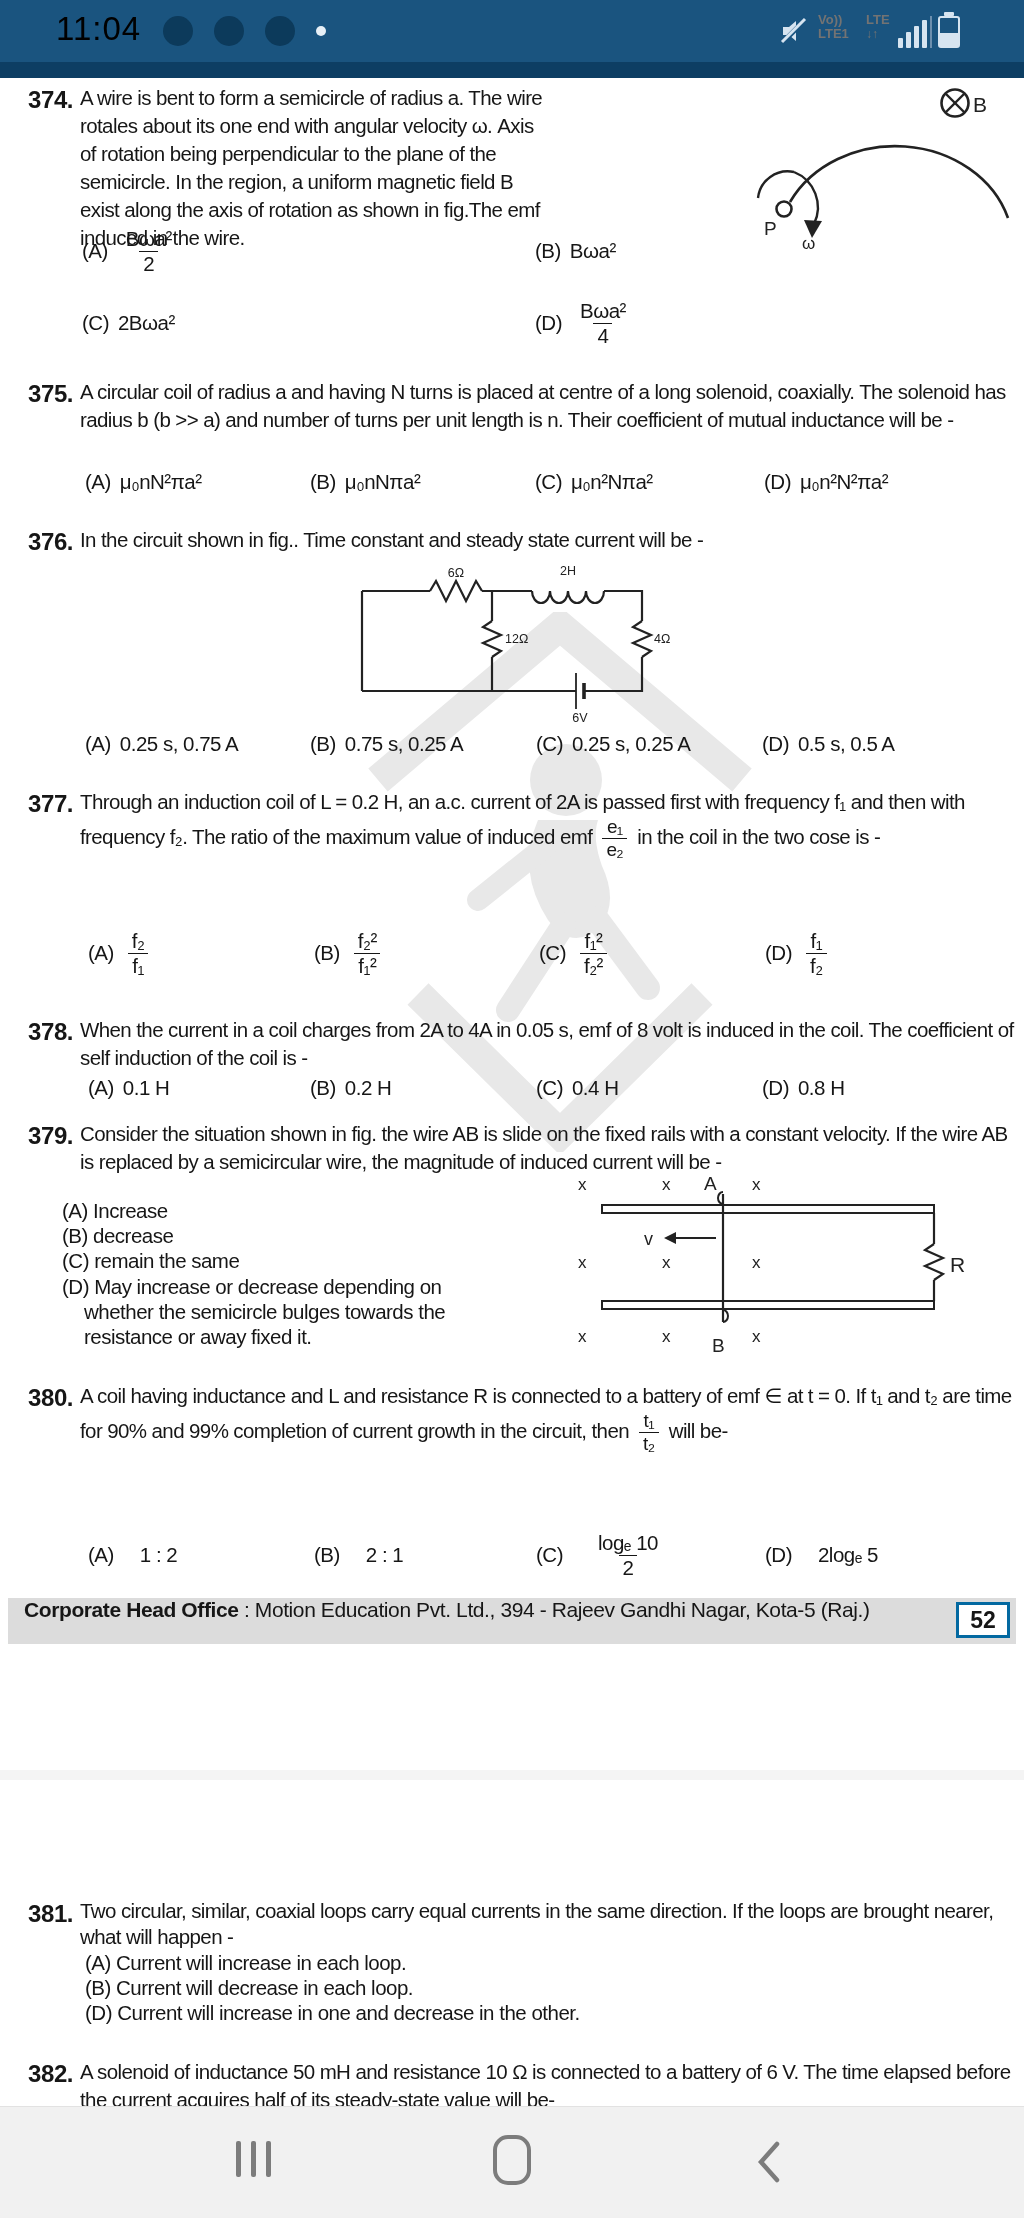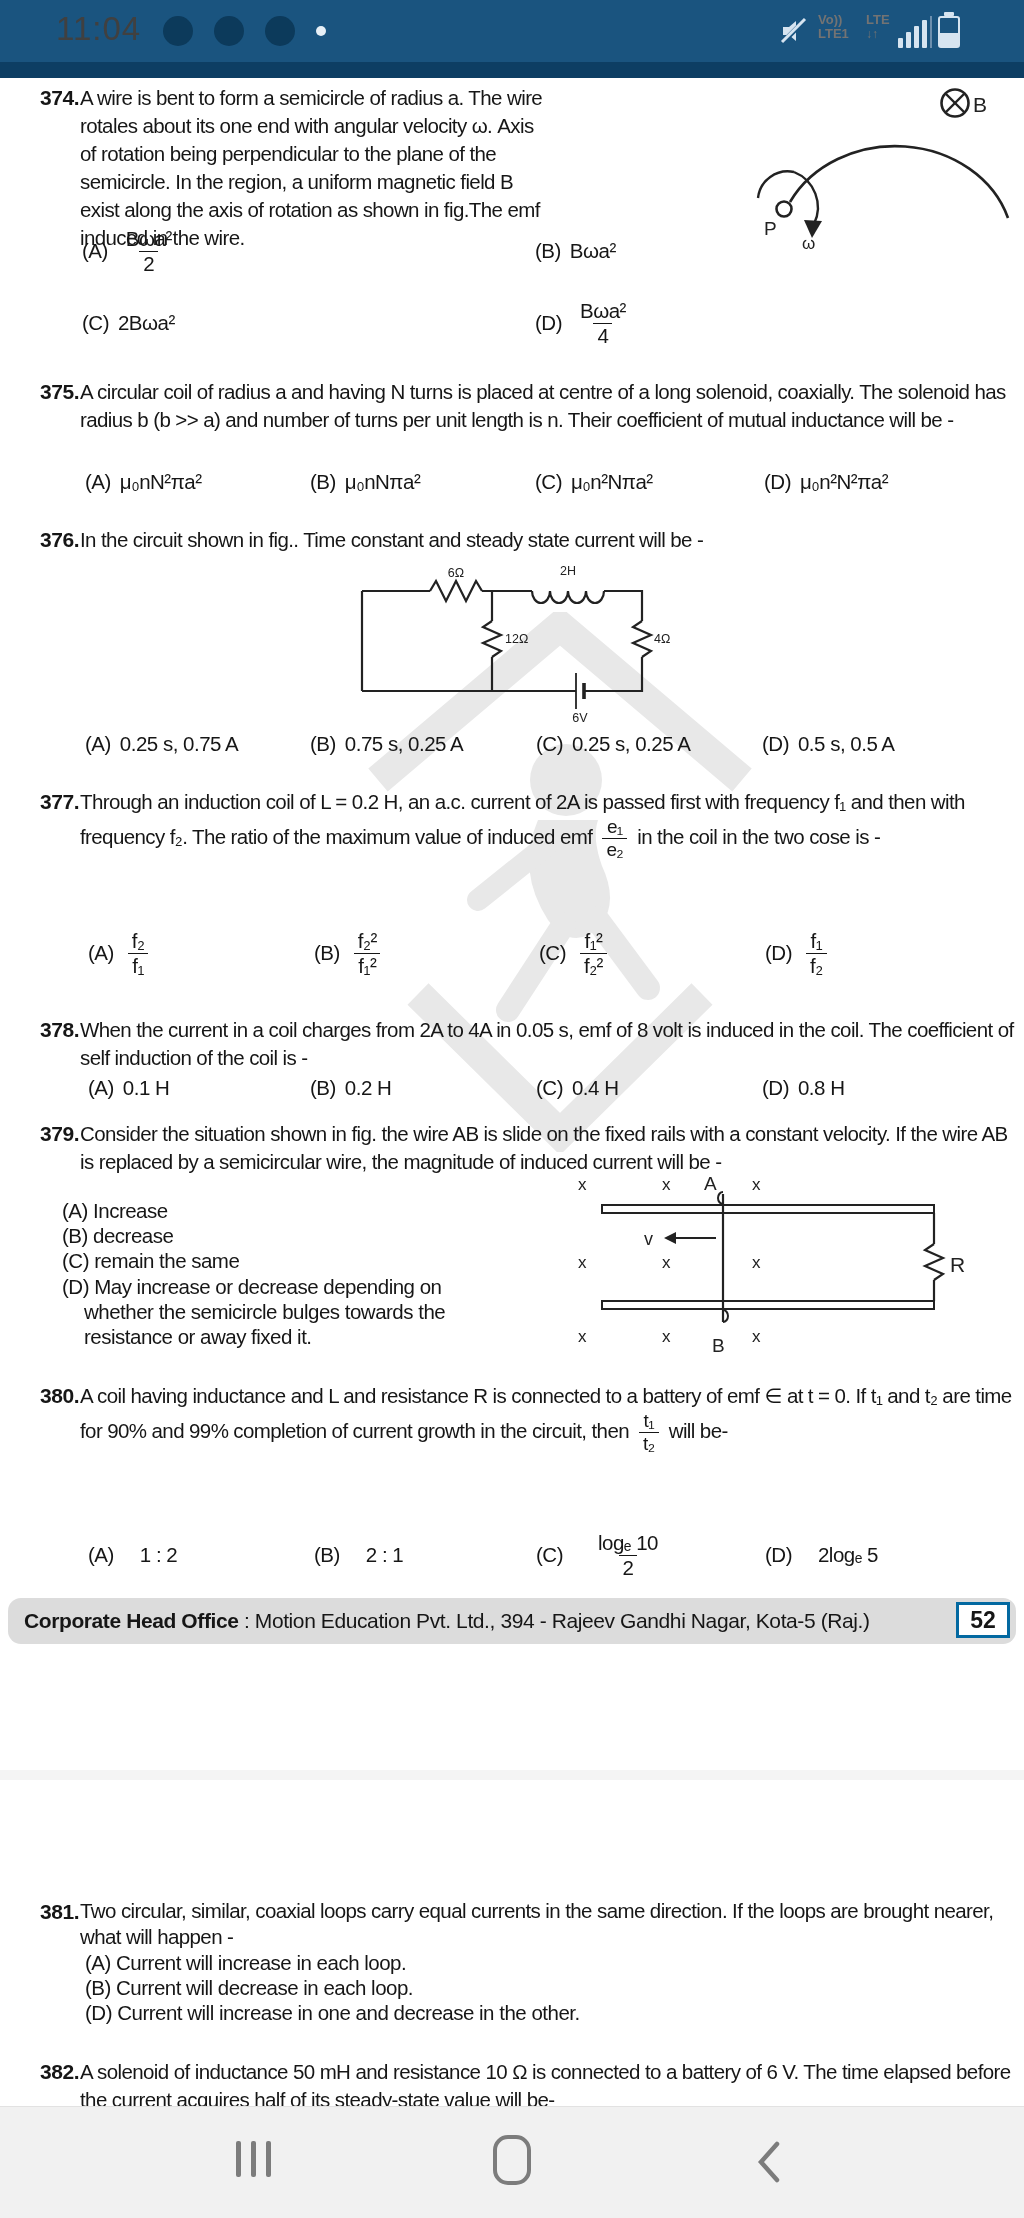--- a/index.html
+++ b/index.html
@@ -3,48 +3,48 @@
 <meta charset="utf-8">
 <style>
   html,body{margin:0;padding:0;background:#ffffff;}
   .page{position:relative;width:1024px;height:2218px;background:#ffffff;overflow:hidden;
         font-family:"Liberation Sans","DejaVu Sans",sans-serif;color:#161616;}
   .abs{position:absolute;z-index:1;}
   .wm{position:absolute;z-index:0;}
   
   .sb{position:absolute;left:0;top:0;width:1024px;height:62px;background:#1a547f;z-index:2;}
   .sbstrip{position:absolute;left:0;top:62px;width:1024px;height:16px;background:#0d3e63;z-index:2;}
-  .sbtime{position:absolute;left:56px;top:10px;font-size:33px;color:#404040;letter-spacing:1px;z-index:3;}
+  .sbtime{position:absolute;left:56px;top:10px;font-size:33px;color:#000000;letter-spacing:1px;z-index:3;}
   .notif{position:absolute;top:16px;width:30px;height:30px;border-radius:50%;background:#0c3a5b;z-index:3;}
   .sbdot{position:absolute;left:316px;top:26px;width:10px;height:10px;border-radius:50%;background:#e7f0f7;z-index:3;}
   .sbsmall{position:absolute;z-index:3;color:#737373;font-weight:700;line-height:14px;font-size:13px;}
   .bars{position:absolute;left:898px;top:16px;height:32px;display:flex;align-items:flex-end;gap:3px;z-index:3;}
   .bar{width:5px;background:#d6e4f0;border-radius:1px;}
   .barline{width:2px;height:32px;background:#6c8fae;}
   .batt{position:absolute;left:938px;top:12px;width:22px;height:38px;z-index:3;}
   .battcap{margin:0 auto;width:10px;height:4px;background:#d6e4f0;border-radius:1px;}
   .battbody{width:18px;height:28px;border:2px solid #d6e4f0;border-radius:3px;position:relative;}
   .battfill{position:absolute;left:0;bottom:0;width:100%;height:13px;background:#d6e4f0;}
   
-  .qnum{position:absolute;font-weight:700;font-size:21px;letter-spacing:-0.4px;z-index:1;margin-left:12px;}
+  .qnum{position:absolute;font-weight:700;font-size:24px;letter-spacing:-0.4px;z-index:1;}
   .qtext{position:absolute;font-size:20.5px;letter-spacing:-0.6px;line-height:28px;z-index:1;}
   .optrow{position:absolute;z-index:1;}
   .opt{position:absolute;top:0;height:100%;display:flex;align-items:center;gap:9px;
        white-space:nowrap;font-size:20.5px;letter-spacing:-0.5px;}
   .opt.gap-lg{gap:26px;}
   .frac{display:inline-flex;flex-direction:column;align-items:center;line-height:1.15;
         vertical-align:middle;margin:0 5px;}
   .frac .fnum{padding:0 4px;}
   .frac .fden{border-top:1.8px solid #161616;padding:0 4px;}
   .optstack{position:absolute;z-index:1;font-size:20.5px;letter-spacing:-0.5px;}
   .oline{line-height:25.2px;white-space:nowrap;}
   .oline.indent{padding-left:22px;}
   
   .fbar{position:absolute;left:8px;top:1598px;width:1008px;height:46px;background:#dcdcdc;
-        display:flex;align-items:center;z-index:1;font-size:21px;letter-spacing:-0.4px;border-radius:13px;}
+        display:flex;z-index:1;font-size:21px;letter-spacing:-0.4px;}
   .fbar .ftext{padding-left:16px;white-space:nowrap;}
   .fbold{font-weight:700;}
   .pagebox{position:absolute;left:956px;top:1602px;width:54px;height:36px;background:#ffffff;
            border:3px solid #0369a1;box-sizing:border-box;font-weight:700;font-size:23px;
            display:flex;align-items:center;justify-content:center;z-index:2;}
   .band{position:absolute;left:0;top:1770px;width:1024px;height:10px;background:#f4f4f4;z-index:1;}
   
   .nav{position:absolute;left:0;top:2106px;width:1024px;height:112px;background:#f1f1f1;
        border-top:1px solid #e2e2e2;z-index:4;}
   .recents{position:absolute;left:236px;top:2141px;display:flex;gap:10px;z-index:5;}

